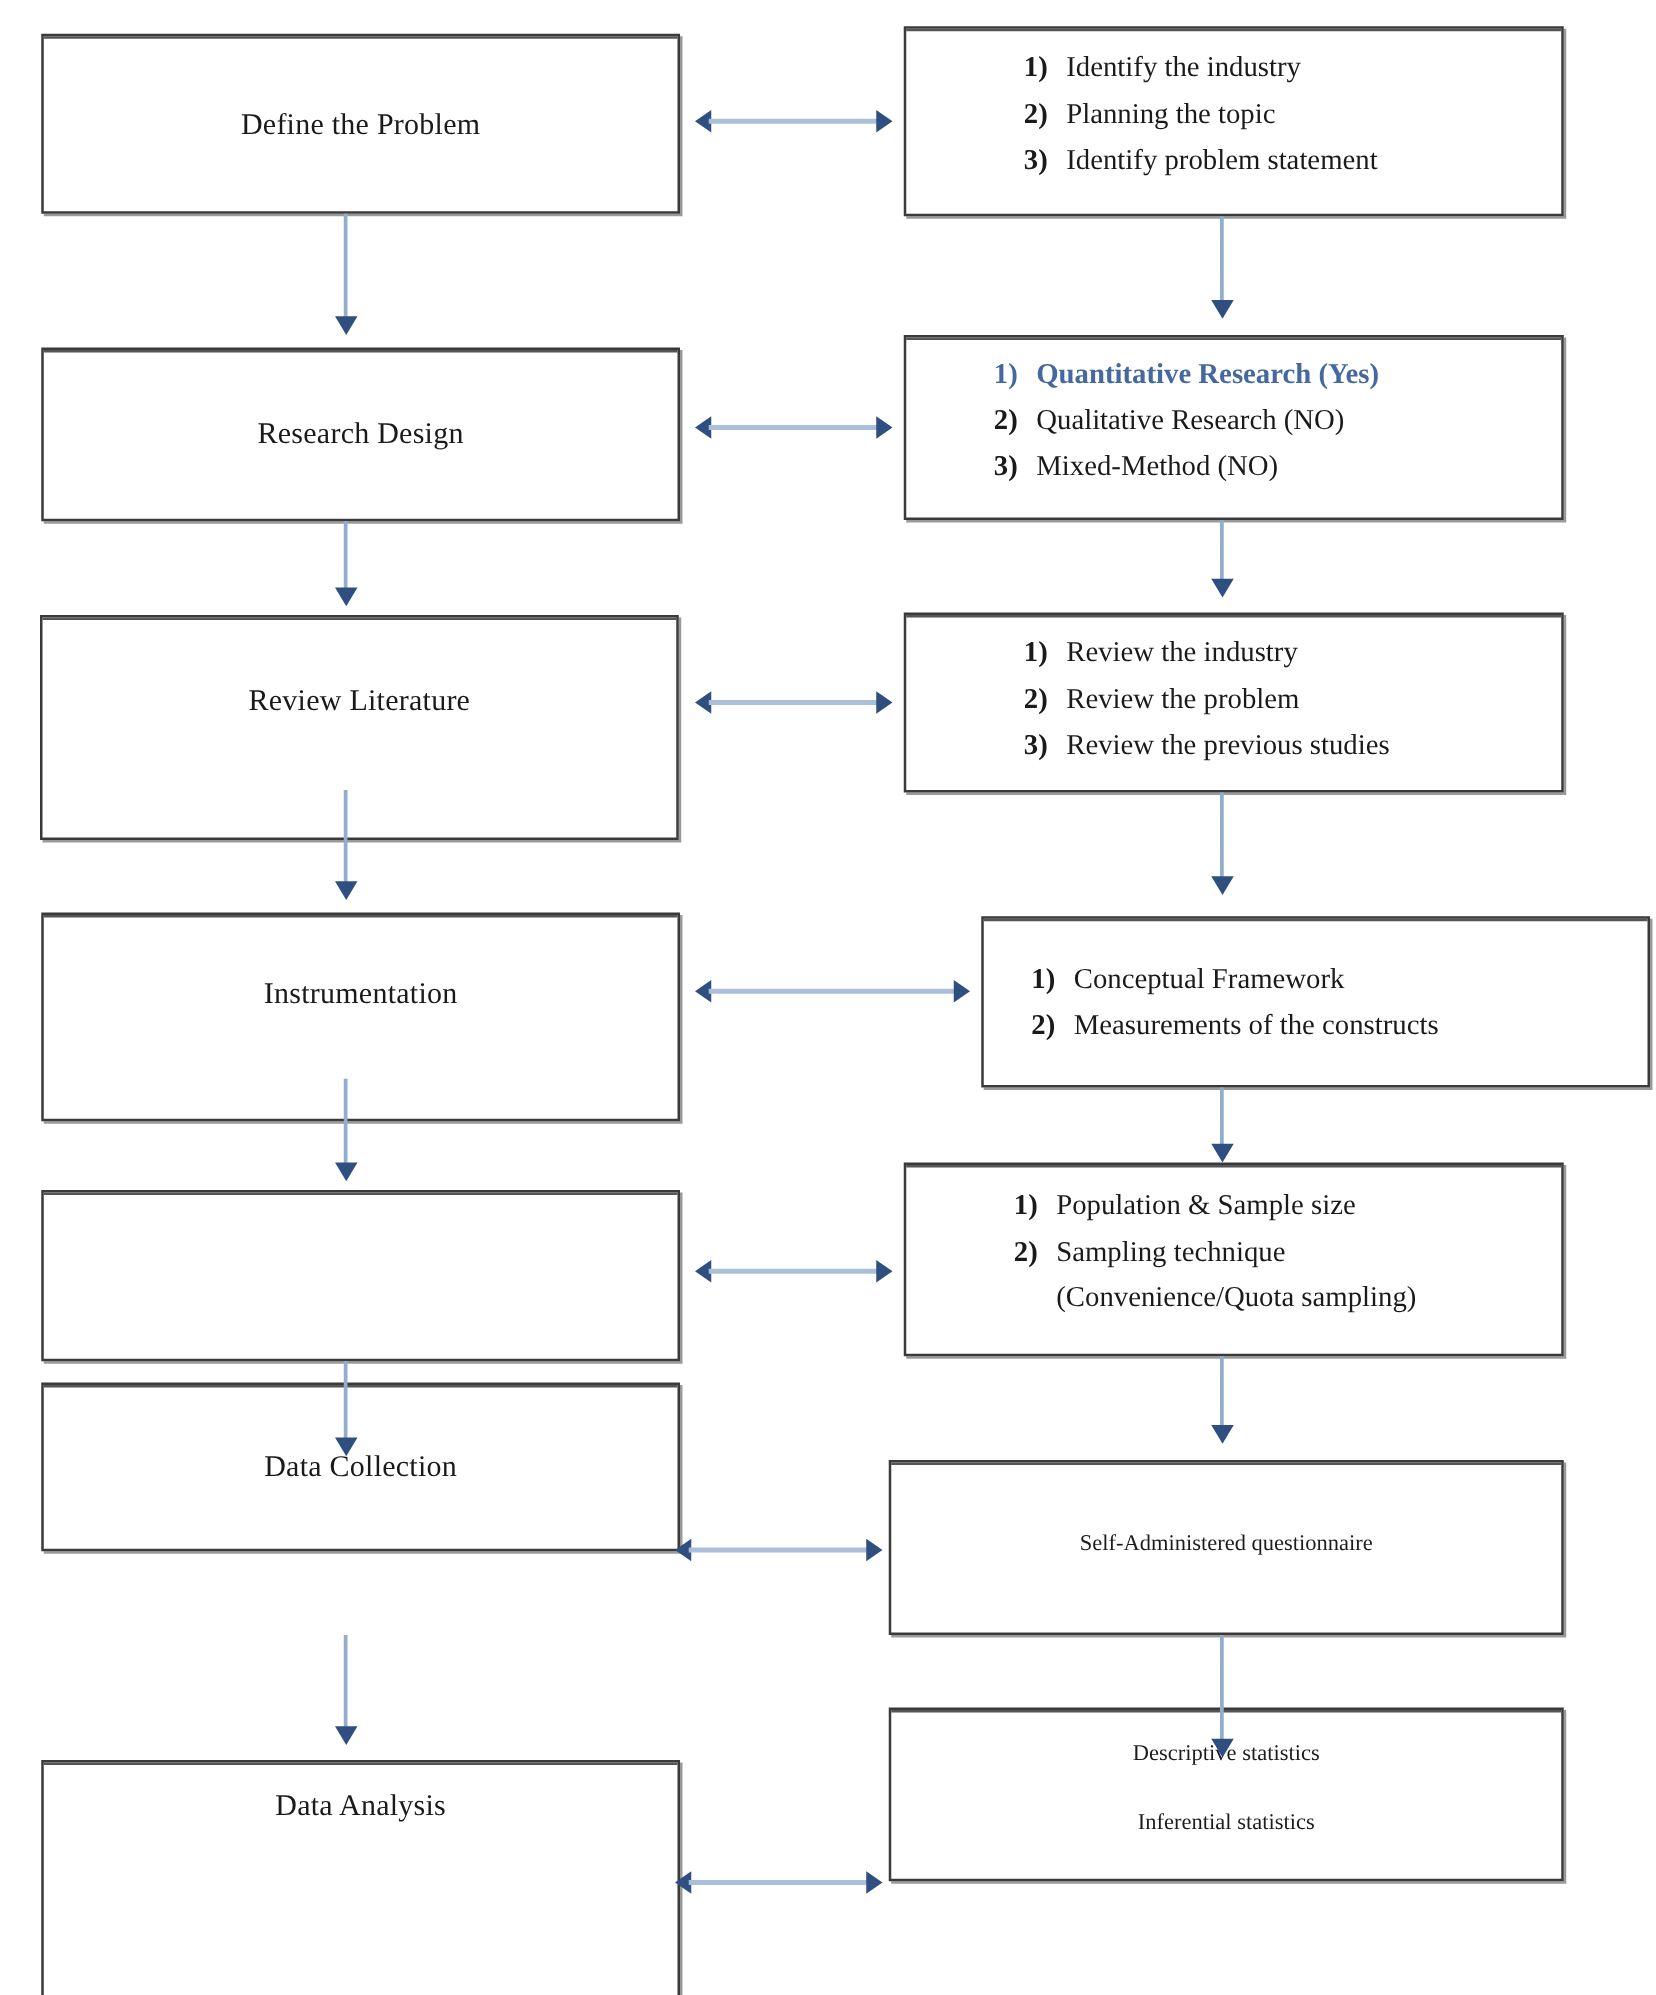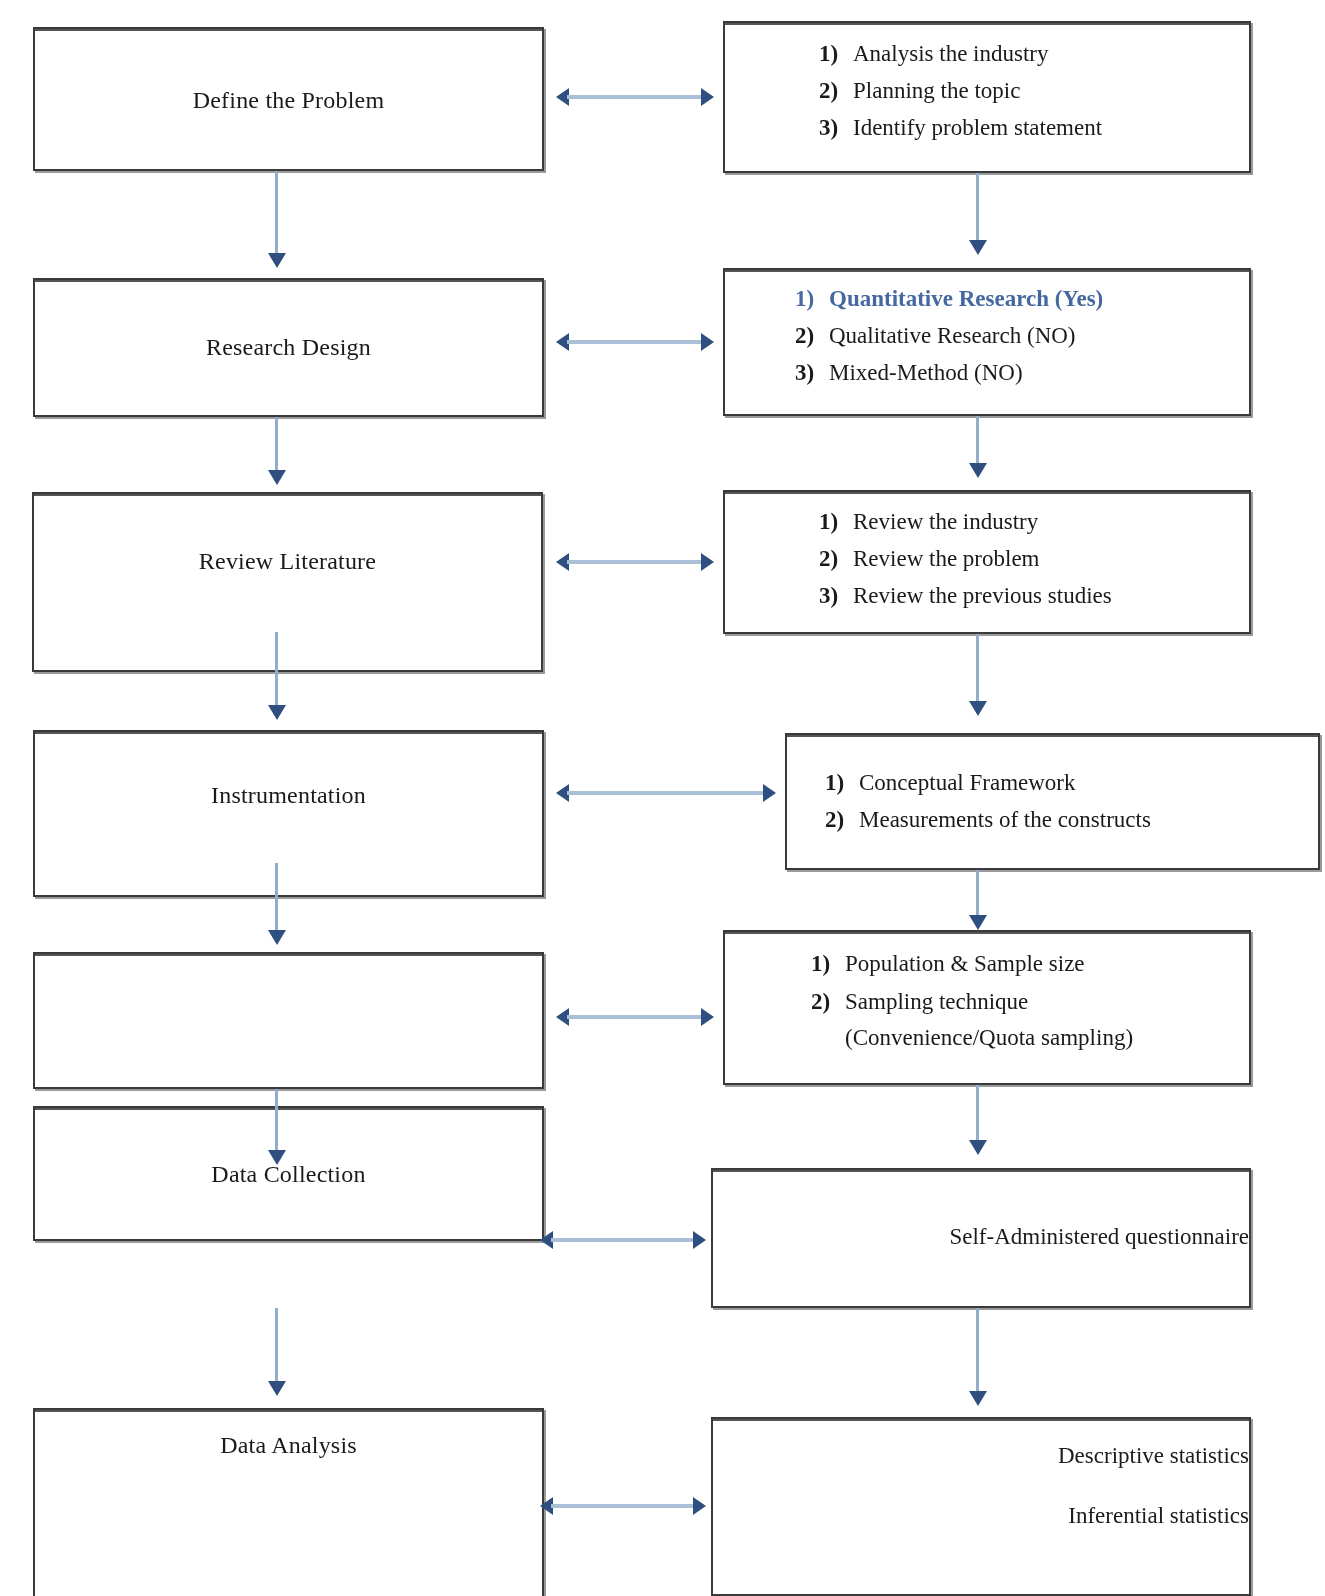--- a/index.html
+++ b/index.html
@@ -19,21 +19,21 @@
 
   
   .numlist{position:absolute;font-size:23px;line-height:1.0;color:#1a1a1a;}
   .numrow{display:flex;align-items:flex-start;margin-bottom:14px;}
   .numrow:last-child{margin-bottom:0;}
   .num{width:34px;flex:0 0 34px;font-weight:700;}
   .ntext{flex:1 1 auto;}
   .ntext .cont{display:block;}
   .hi .num,.hi .ntext{color:#44689f;font-weight:700;}
 
-  .centerlines{position:absolute;left:0;right:0;text-align:right;font-size:23px;}
+  .centerlines{position:absolute;left:0;right:0;text-align:center;font-size:18px;}
   .centerlines div{margin-bottom:34px;}
   .centerlines div:last-child{margin-bottom:0;}
 
   
   .vline{position:absolute;width:3px;background:#93aecd;}
   .vhead{position:absolute;width:0;height:0;
          border-left:9px solid transparent;border-right:9px solid transparent;
          border-top:15px solid #2f4f80;}
 
   .hconn{position:absolute;height:18px;}
@@ -82,21 +82,21 @@
   <div class="box shadow" style="left:33px;top:1408px;width:511px;height:190px;">
     <div class="hdr"></div>
     <div class="boxlabel" style="top:22px;">Data Analysis</div>
   </div>
 
   <div class="box shadow" style="left:723px;top:21px;width:528px;height:152px;">
     <div class="hdr"></div>
     <div class="numlist" style="left:94px;top:19px;right:12px;">
       <div class="numrow">
         <span class="num">1)</span>
-        <span class="ntext">Analysis the industry</span>
+        <span class="ntext">Identify the industry</span>
       </div>
       <div class="numrow">
         <span class="num">2)</span>
         <span class="ntext">Planning the topic</span>
       </div>
       <div class="numrow">
         <span class="num">3)</span>
         <span class="ntext">Identify problem statement</span>
       </div>
     </div>
@@ -169,21 +169,21 @@
     </div>
   </div>
 
   <div class="box shadow" style="left:711px;top:1168px;width:540px;height:140px;">
     <div class="hdr"></div>
     <div class="centerlines" style="top:54px;">
       <div>Self-Administered questionnaire</div>
     </div>
   </div>
 
-  <div class="box shadow" style="left:711px;top:1417px;width:540px;height:179px;">
+  <div class="box shadow" style="left:711px;top:1366px;width:540px;height:139px;">
     <div class="hdr"></div>
     <div class="centerlines" style="top:24px;">
       <div>Descriptive statistics</div>
       <div>Inferential statistics</div>
     </div>
   </div>
 
   <div>
     <div class="vline" style="left:275px;top:171px;height:86px;"></div>
     <div class="vhead" style="left:268px;top:253px;"></div>

